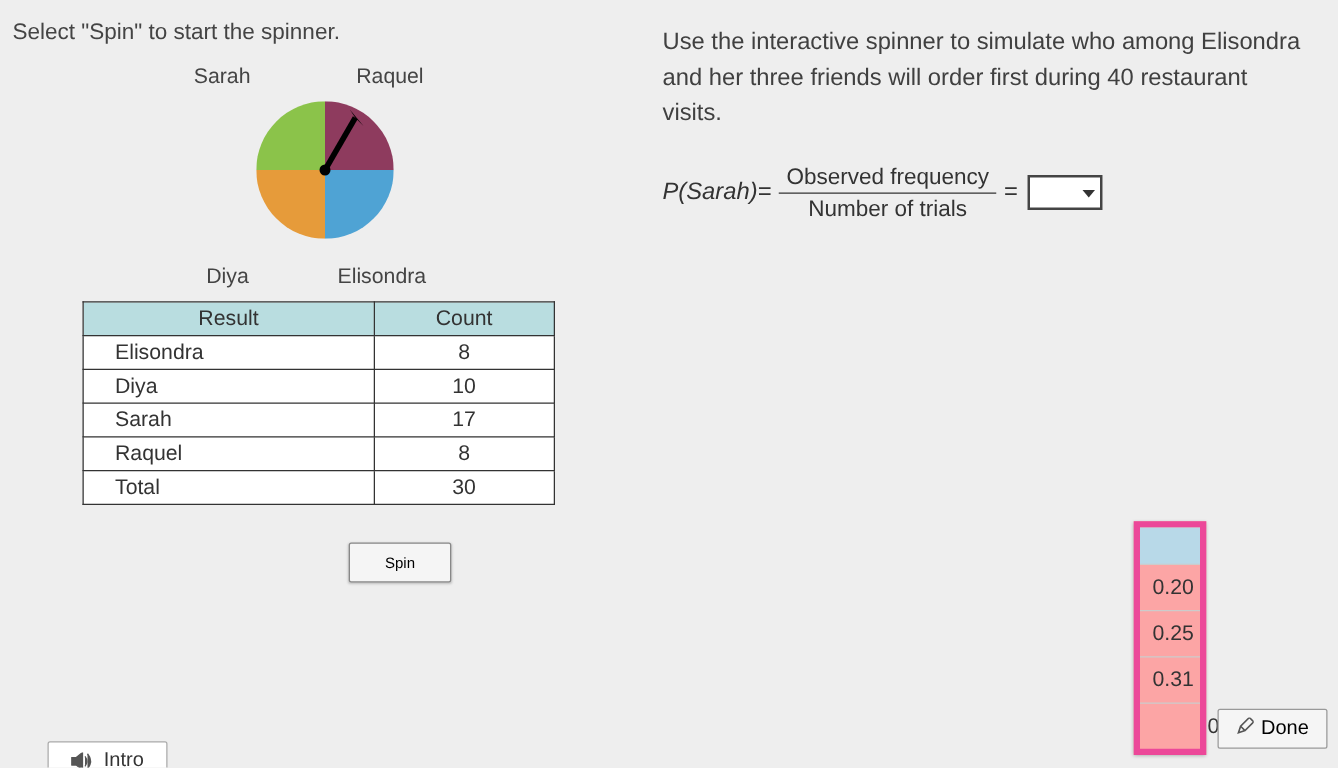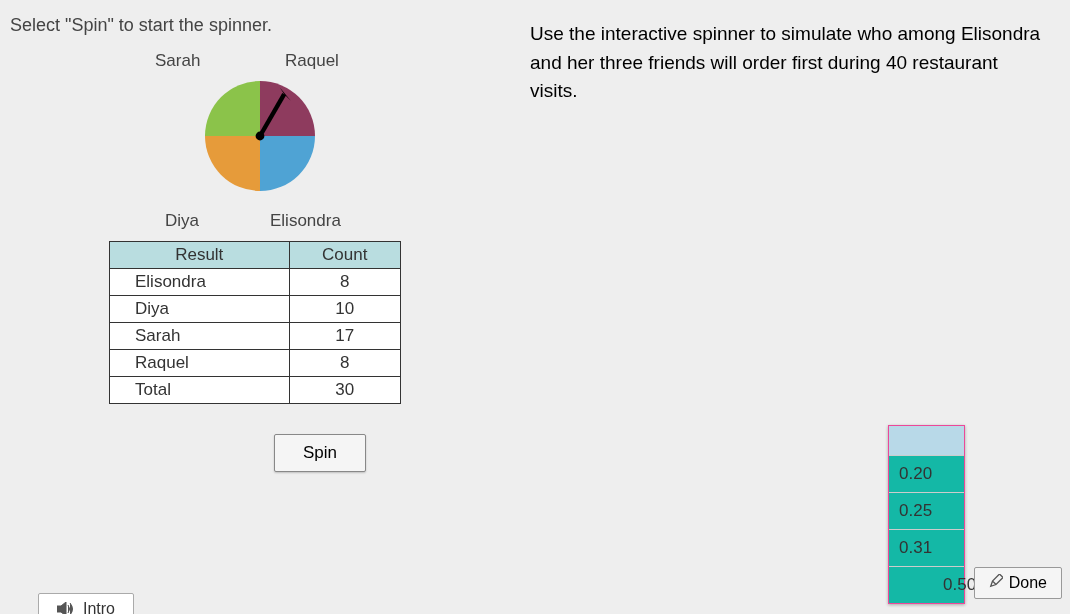--- a/index.html
+++ b/index.html
@@ -47,21 +47,21 @@
     .spinner-wheel {
       position: absolute;
       left: 195px;
       top: 30px;
       width: 110px;
       height: 110px;
     }
     .spinner-wheel svg { width: 100%; height: 100%; }
     .table-wrap {
       margin: 10px auto 0;
-      width: 292px;
+      width: 378px;
     }
     table {
       border-collapse: collapse;
       width: 100%;
       font-size: 17px;
     }
     th, td {
       border: 1px solid #333;
       padding: 3px 10px;
       text-align: center;
@@ -76,27 +76,27 @@
       text-align: center;
       margin-top: 30px;
       padding-left: 130px;
     }
     .spin-btn {
       display: inline-block;
       padding: 8px 28px;
       background: #f5f5f5;
       border: 1px solid #888;
       border-radius: 2px;
-      font-size: 17px;
+      font-size: 12px;
       cursor: pointer;
       box-shadow: 0 1px 2px rgba(0,0,0,0.2);
     }
     .prompt-text {
       font-size: 19px;
-      color: #000000;
+      color: #404040;
       line-height: 1.5;
       margin-bottom: 25px;
     }
     .formula-row {
       display: flex;
       align-items: center;
       font-size: 19px;
       color: #333;
       margin-top: 10px;
     }
@@ -125,23 +125,23 @@
       top: 10px;
       width: 0; height: 0;
       border-left: 5px solid transparent;
       border-right: 5px solid transparent;
       border-top: 6px solid #333;
     }
     .dropdown {
       position: absolute;
       right: 105px;
       bottom: 10px;
-      width: 77px;
-      border: 1px solid #ec4899;
-      background: #14b8a6;
+      width: 58px;
+      border: 5px solid #ec4899;
+      background: #fca5a5;
       font-size: 17px;
       box-shadow: 0 1px 3px rgba(0,0,0,0.3);
     }
     .dropdown .opt {
       padding: 8px 10px;
       border-bottom: 1px solid #ccc;
       cursor: pointer;
     }
     .dropdown .opt:first-child {
       background: #b8d9e8;
@@ -241,20 +241,29 @@
     </div>
 
     <div class="spin-btn-wrap">
       <button class="spin-btn">Spin</button>
     </div>
   </div>
 
   <div class="right-panel">
     <p class="prompt-text">Use the interactive spinner to simulate who among Elisondra and her three friends will order first during 40 restaurant visits.</p>
 
+    <div class="formula-row">
+      <span class="p-sarah">P(Sarah)=</span>
+      <span class="fraction">
+        <span class="num">Observed frequency</span>
+        <span class="den">Number of trials</span>
+      </span>
+      <span>=</span>
+      <div class="answer-box"></div>
+    </div>
   </div>
 </div>
 
 <div class="dropdown">
   <div class="opt"></div>
   <div class="opt">0.20</div>
   <div class="opt">0.25</div>
   <div class="opt">0.31</div>
   <div class="opt">0.50</div>
 </div>

